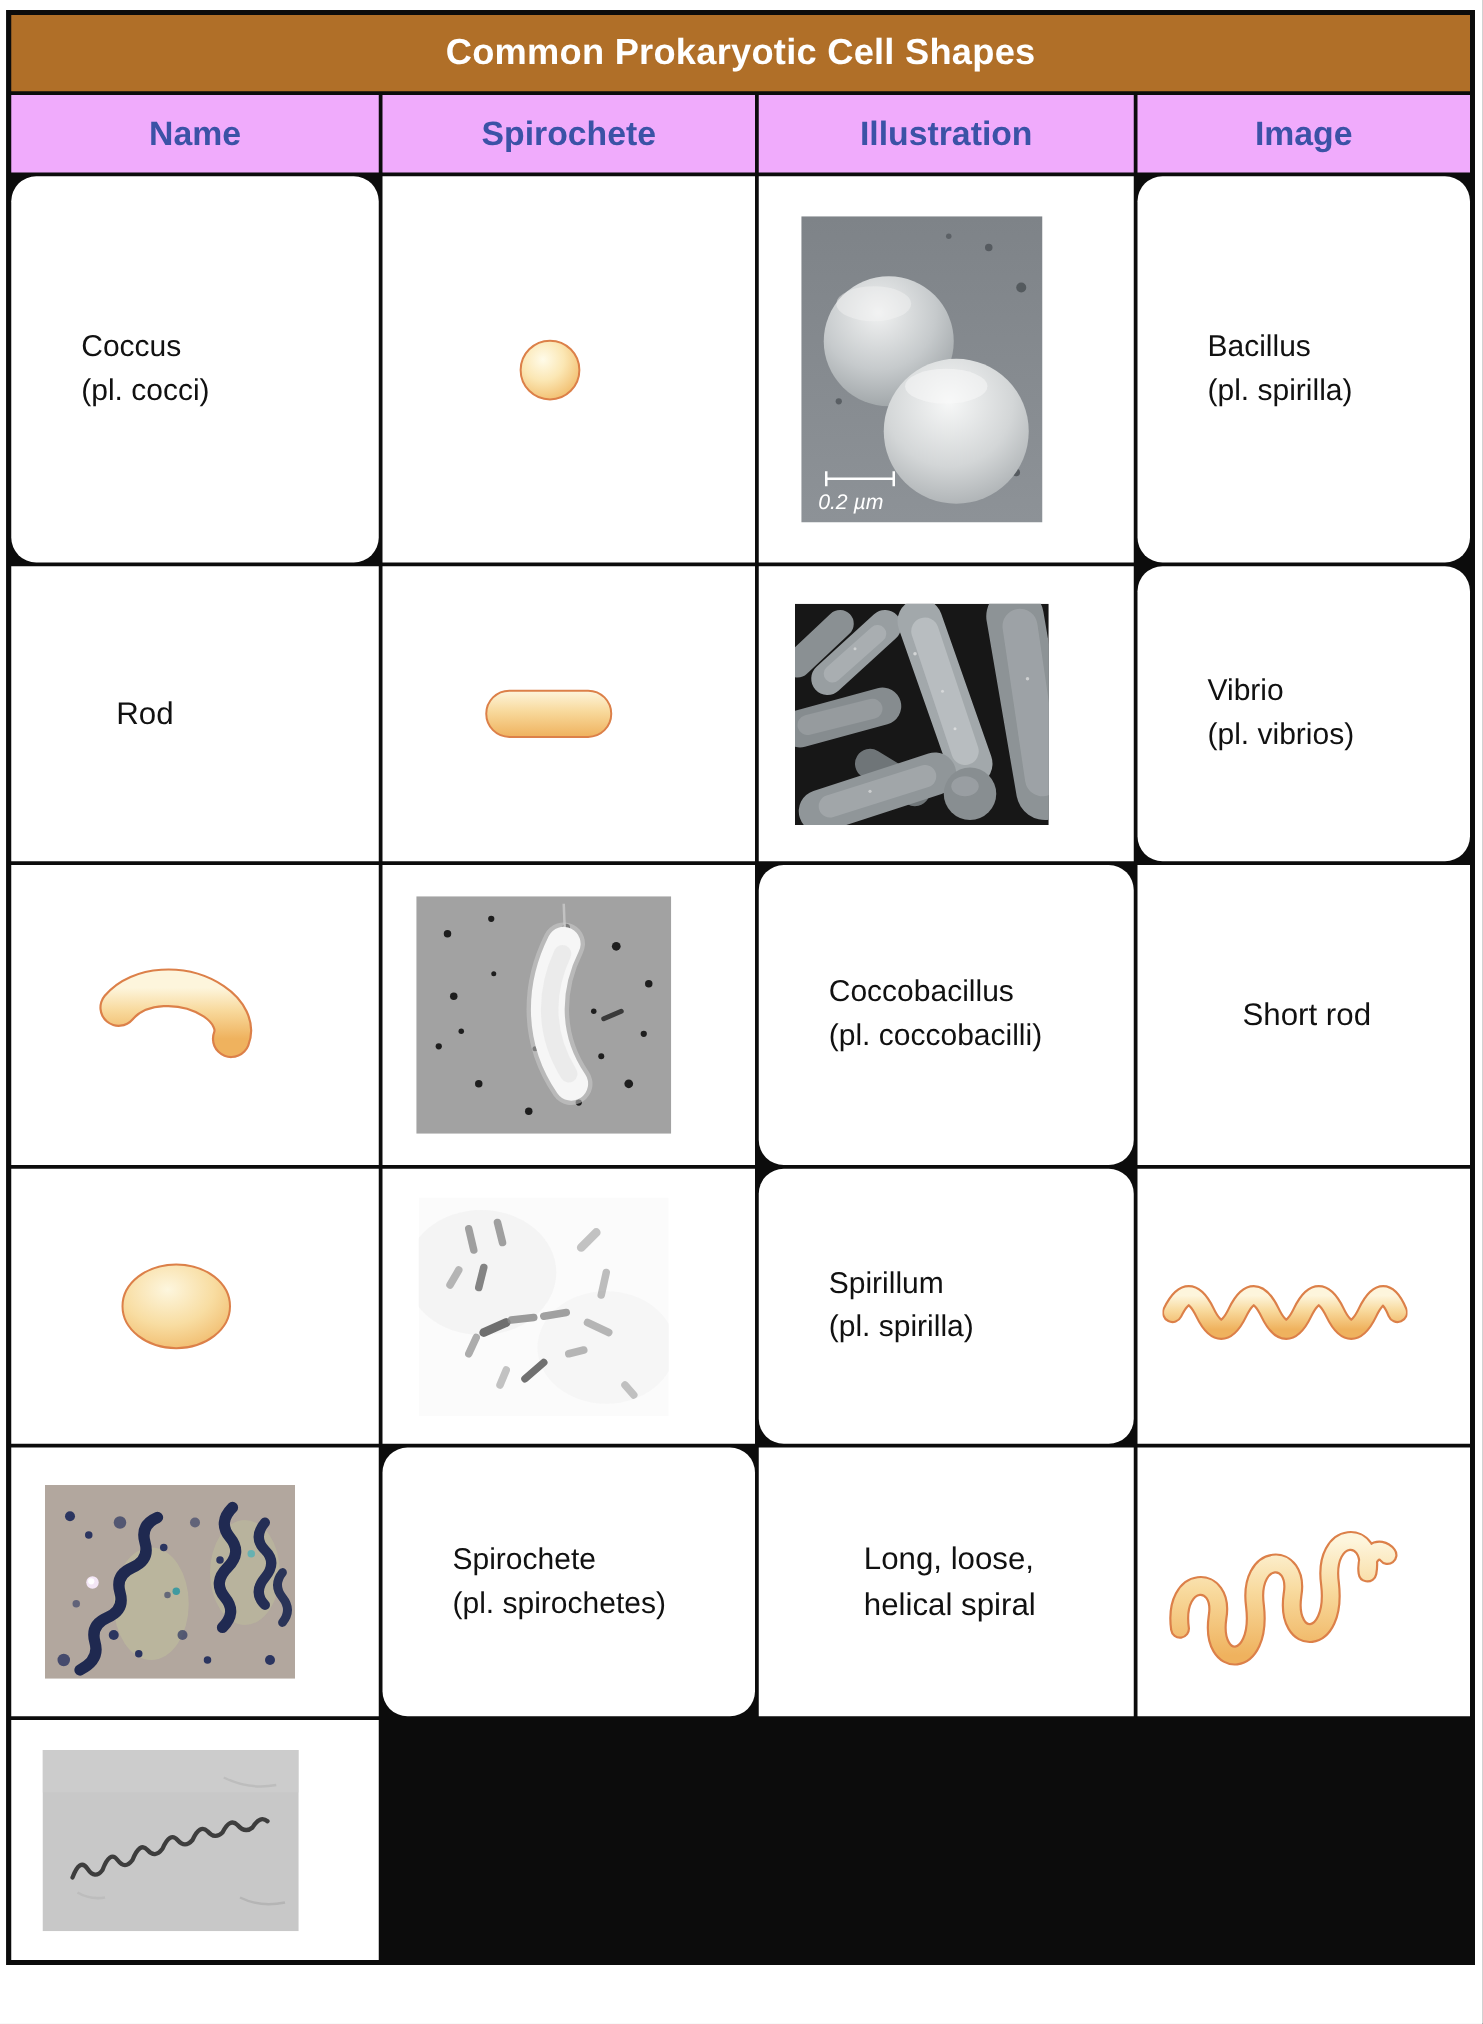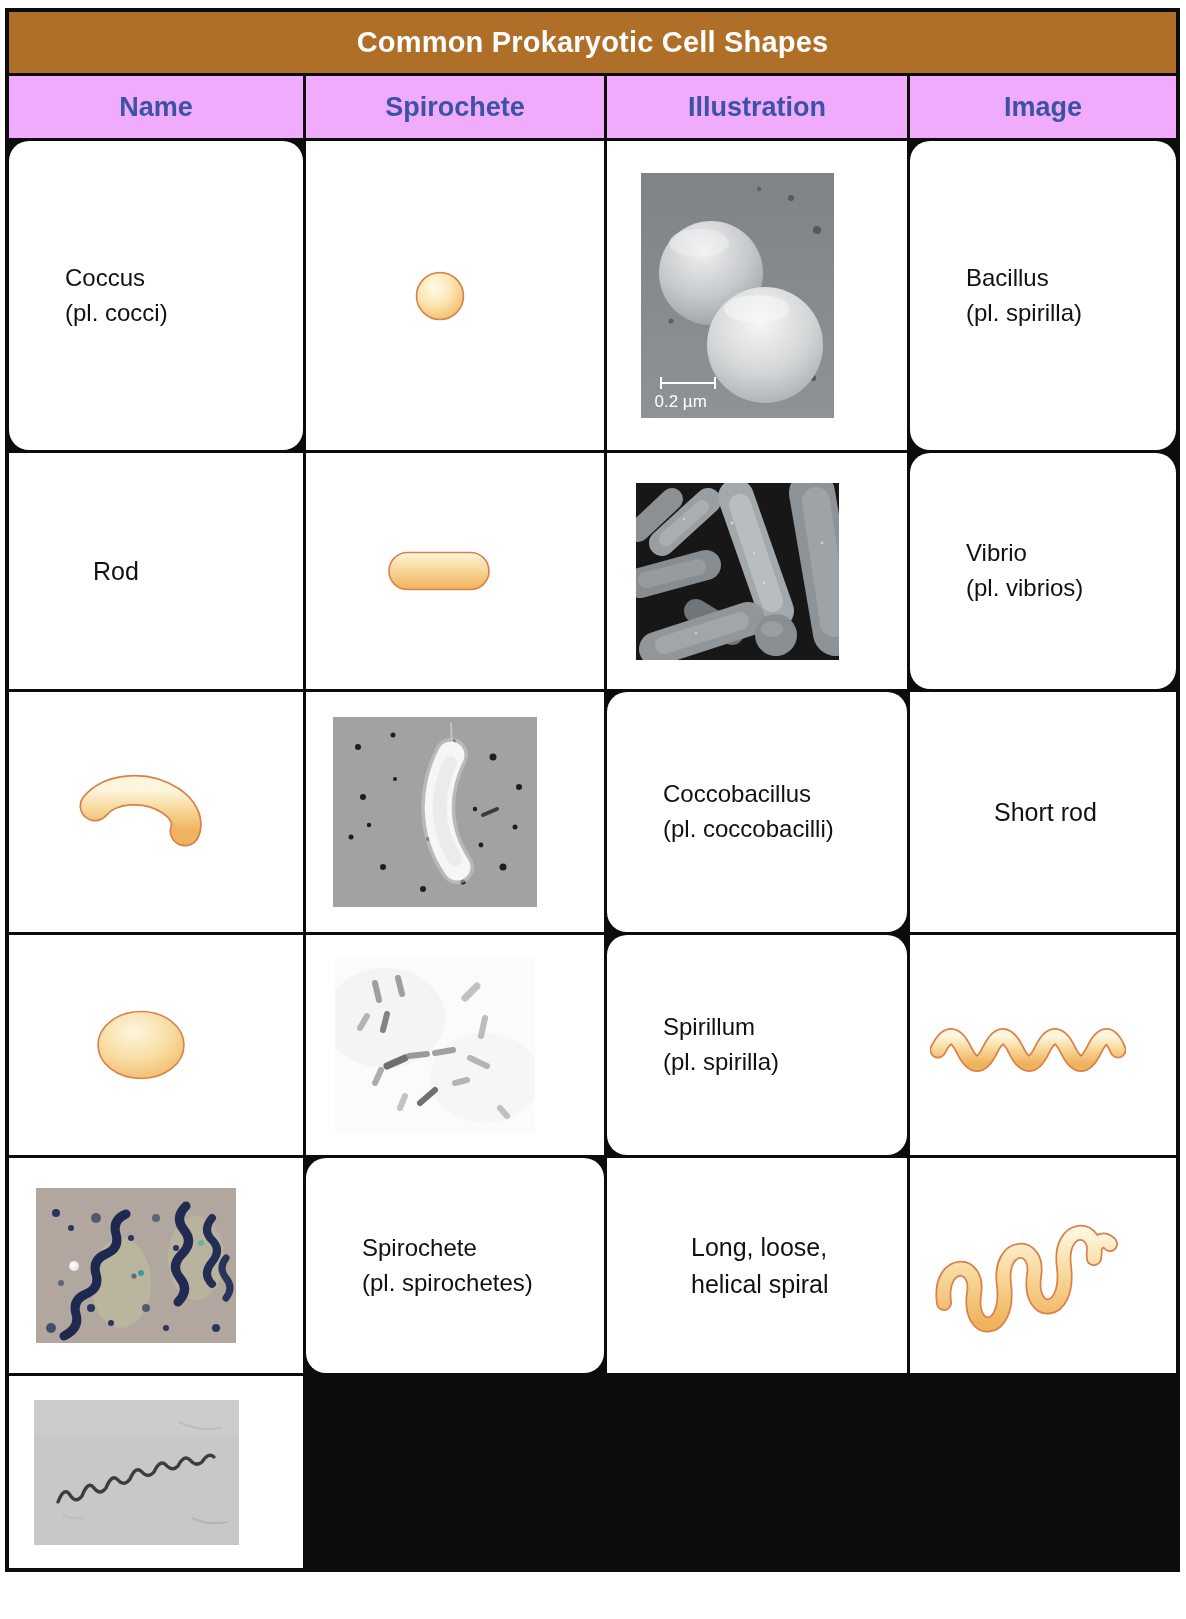--- a/index.html
+++ b/index.html
@@ -14,21 +14,21 @@
   .title-cell{grid-column:1/-1;background:#b06f28;display:flex;align-items:center;justify-content:center;}
   .title-cell span{color:#ffffff;font-weight:bold;font-size:29px;letter-spacing:.2px;}
   .head-cell{background:#f0abfc;display:flex;align-items:center;justify-content:center;}
   .head-cell span{color:#3b52a6;font-weight:bold;font-size:27px;}
   .name-cell{display:flex;align-items:center;padding-left:56px;font-size:24px;line-height:1.45;white-space:pre-line;border-radius:20px;}
   .desc-cell{display:flex;align-items:center;padding-left:84px;font-size:25px;line-height:1.45;white-space:pre-line;}
   .illus-cell{display:flex;align-items:center;justify-content:center;}
   .illus-wrap{transform:translateX(-15px);display:flex;align-items:center;justify-content:center;}
   .img-cell{display:flex;align-items:center;justify-content:center;}
   .img-wrap{position:relative;transform:translateX(-20px);line-height:0;}
-  .scale-label{position:absolute;left:14px;bottom:8px;color:#ffffff;font-size:17px;line-height:1;}
+  .scale-label{position:absolute;left:14px;bottom:8px;color:#ffffff;font-size:17px;line-height:1;font-style:italic;}
   svg{display:block;}
   .defs{position:absolute;width:0;height:0;}
 </style>
 </head>
 <body>
 
 <div class="page">
 
   <svg class="defs" aria-hidden="true">
     <defs>

